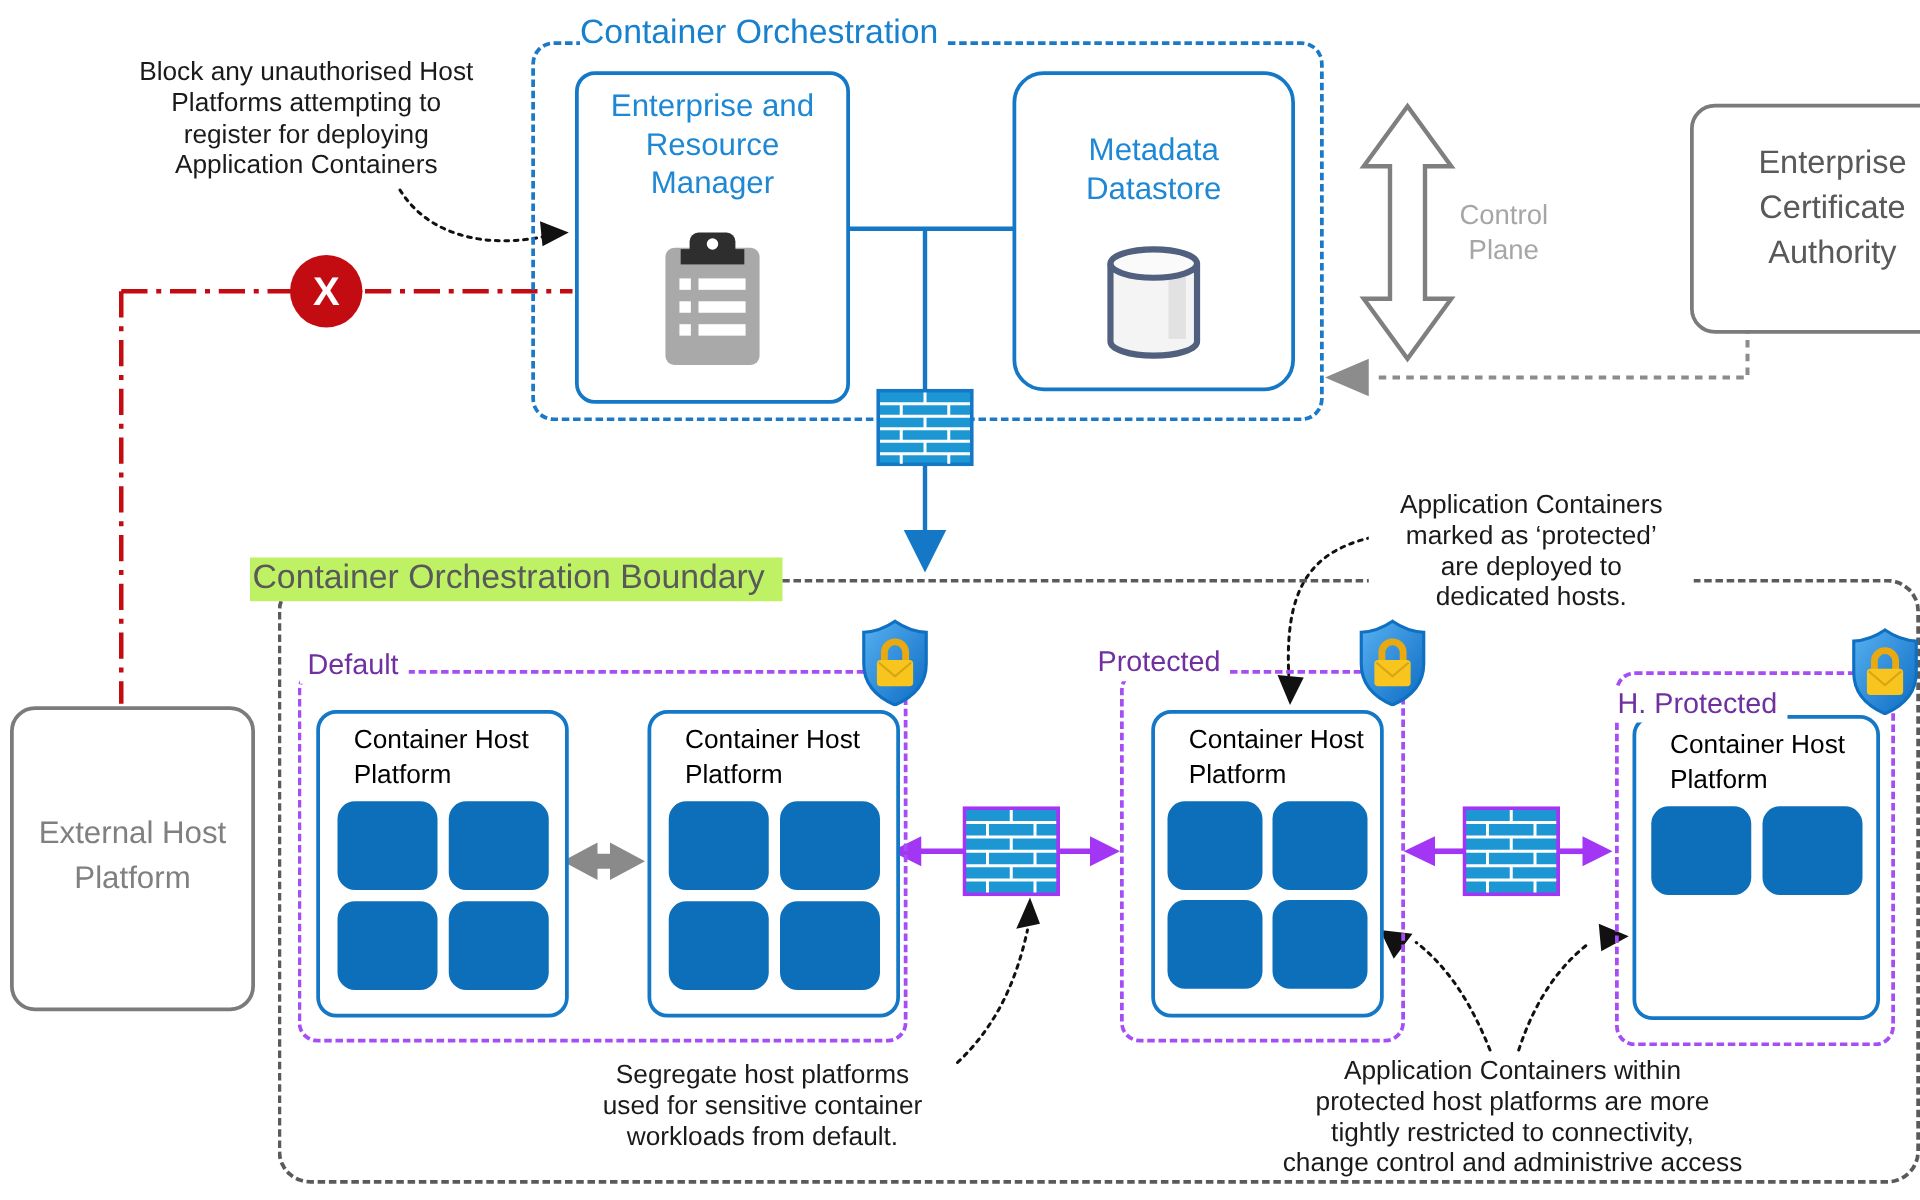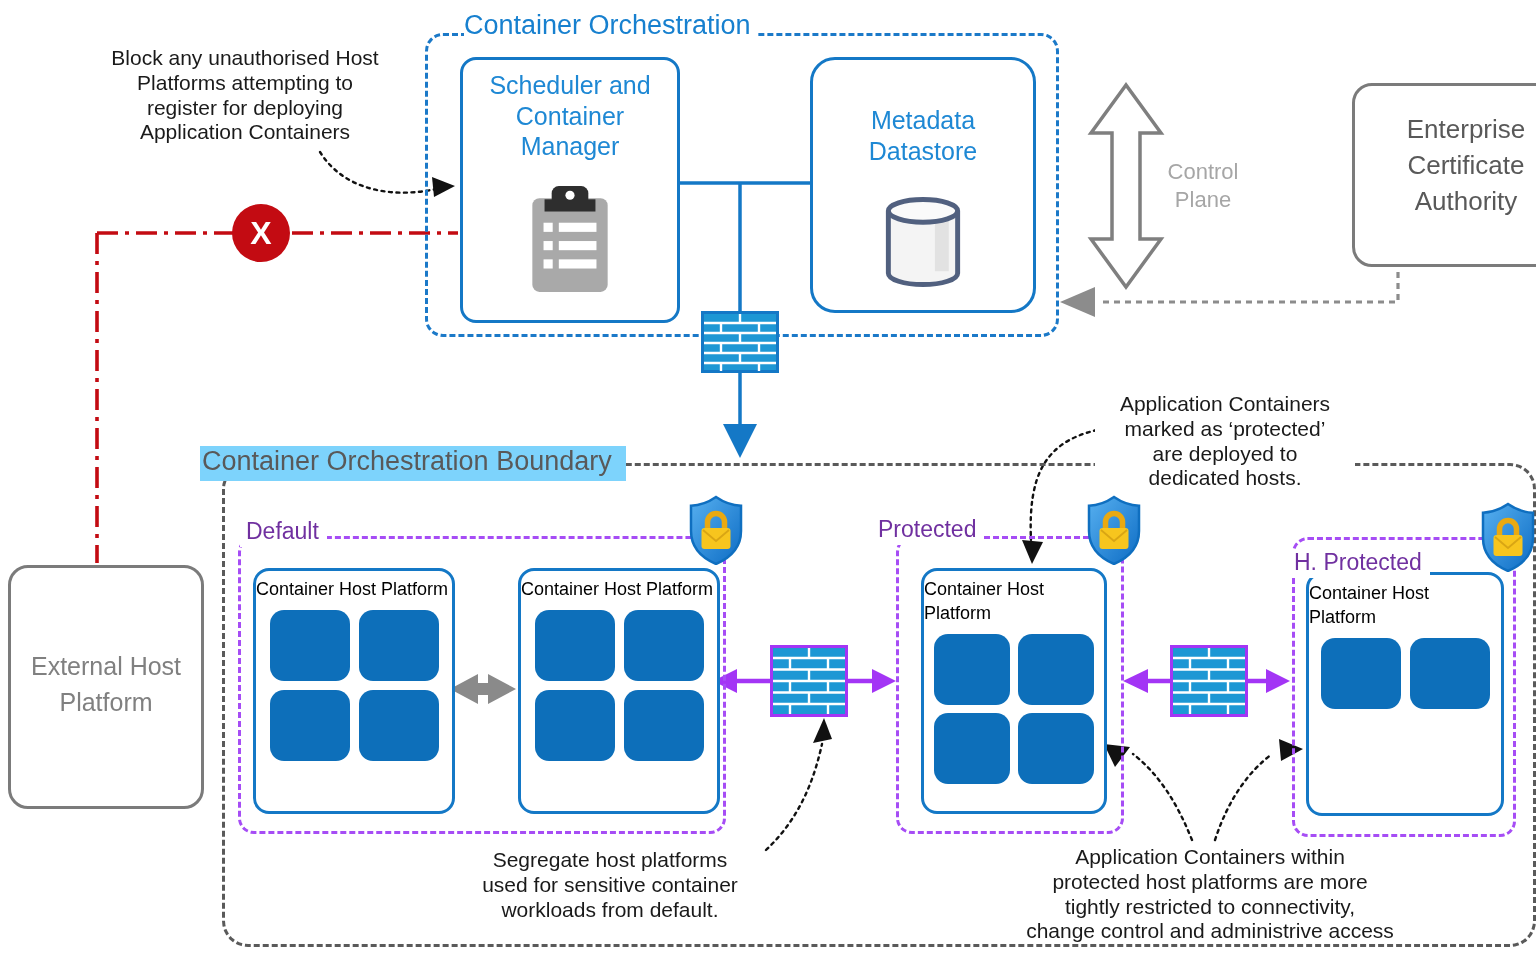--- a/index.html
+++ b/index.html
@@ -8,25 +8,25 @@
   .abs{position:absolute;}
   [data-bind]{white-space:pre-line;}
   
   .bluebox{border:3.5px solid #1478c6;border-radius:16px;background:#fff;z-index:2;}
   .bluebox .blabel{color:#1e88d4;text-align:center;}
   .graybox{border:3.5px solid #7b7b7b;border-radius:20px;background:#fff;z-index:2;
            color:#808080;text-align:center;}
   .orchbox{border:3px dashed #1b79c8;border-radius:18px;z-index:1;}
   .bigtitle{color:#1780cf;font-size:27px;background:#fff;z-index:5;white-space:nowrap;padding:0 6px 2px 0;}
   .boundarybox{border:3.5px dashed #5a5a5a;border-radius:26px;z-index:1;}
-  .boundarytitle{color:#595959;font-size:27px;background:#7dd3fc;z-index:6;white-space:nowrap;padding:0 14px 4px 2px;}
+  .boundarytitle{color:#595959;font-size:27px;background:#bef264;z-index:6;white-space:nowrap;padding:0 14px 4px 2px;}
   .zone{border:3px dashed #a64df5;border-radius:16px;z-index:2;}
   .zlabel{color:#7030a0;font-size:23px;background:#fff;z-index:6;white-space:nowrap;padding:0 8px 2px 6px;}
   .platform{border:3px solid #1478c6;border-radius:16px;background:#fff;z-index:3;}
-  .platform .blabel{font-size:18px;line-height:1.32;padding-top:7px;}
+  .platform .blabel{font-size:21px;line-height:1.32;padding-top:7px;margin-left:27px;}
   .sqgrid{display:grid;grid-template-columns:repeat(2,80px);gap:9px;justify-content:center;margin-top:8px;}
   .narrow .sqgrid{grid-template-columns:repeat(2,76px);gap:8px;}
   .csq{height:71px;border-radius:14px;background:#0d6fba;}
   .ann{color:#1a1a1a;font-size:21px;line-height:1.18;text-align:center;z-index:6;}
   .whitebg{background:#fff;}
   .xcircle{width:58px;height:58px;border-radius:50%;background:#c30b12;color:#fff;
            font-weight:bold;font-size:32px;line-height:58px;text-align:center;z-index:5;}
   svg{display:block;}
   .iconwrap{z-index:4;}
   .overlay{position:absolute;left:0;top:0;z-index:1;}
@@ -88,21 +88,21 @@
       <polygon points="1123,681 1148,669 1148,693" stroke="none"></polygon>
       <line x1="1246" y1="681" x2="1267" y2="681"></line>
       <polygon points="1290,681 1266,669 1266,693" stroke="none"></polygon>
     </g>
   </svg>
 
   <div class="abs orchbox" style="left:425px;top:33px;width:628px;height:298px;"></div>
   <div class="abs bigtitle" style="left:432px;top:10px;margin-left:32px;" data-bind="orchestration.title">Container Orchestration</div>
 
   <div class="abs bluebox" style="left:460px;top:57px;width:214px;height:260px;">
-    <div class="blabel" style="font-size:25px;line-height:1.22;padding:10px 6px 0;" data-bind="orchestration.scheduler.label">Scheduler and Container Manager</div>
+    <div class="blabel" style="font-size:25px;line-height:1.22;padding:10px 6px 0;" data-bind="orchestration.scheduler.label">Enterprise and Resource Manager</div>
     <div class="abs iconwrap" style="left:50%;top:122px;transform:translateX(-50%);">
       <svg width="90" height="114" viewBox="0 0 88 112">
         <rect x="7" y="16" width="74" height="92" rx="7" fill="#a9a9a9"></rect>
         <rect x="26" y="4" width="36" height="22" rx="7" fill="#2e2e2e"></rect>
         <rect x="19" y="17" width="50" height="12" fill="#2e2e2e"></rect>
         <circle cx="44" cy="13" r="4.5" fill="#fff"></circle>
         <g fill="#fff">
           <rect x="18" y="40" width="9" height="9"></rect>
             <rect x="33" y="40" width="37" height="9"></rect>
           <rect x="18" y="58" width="9" height="9"></rect>

